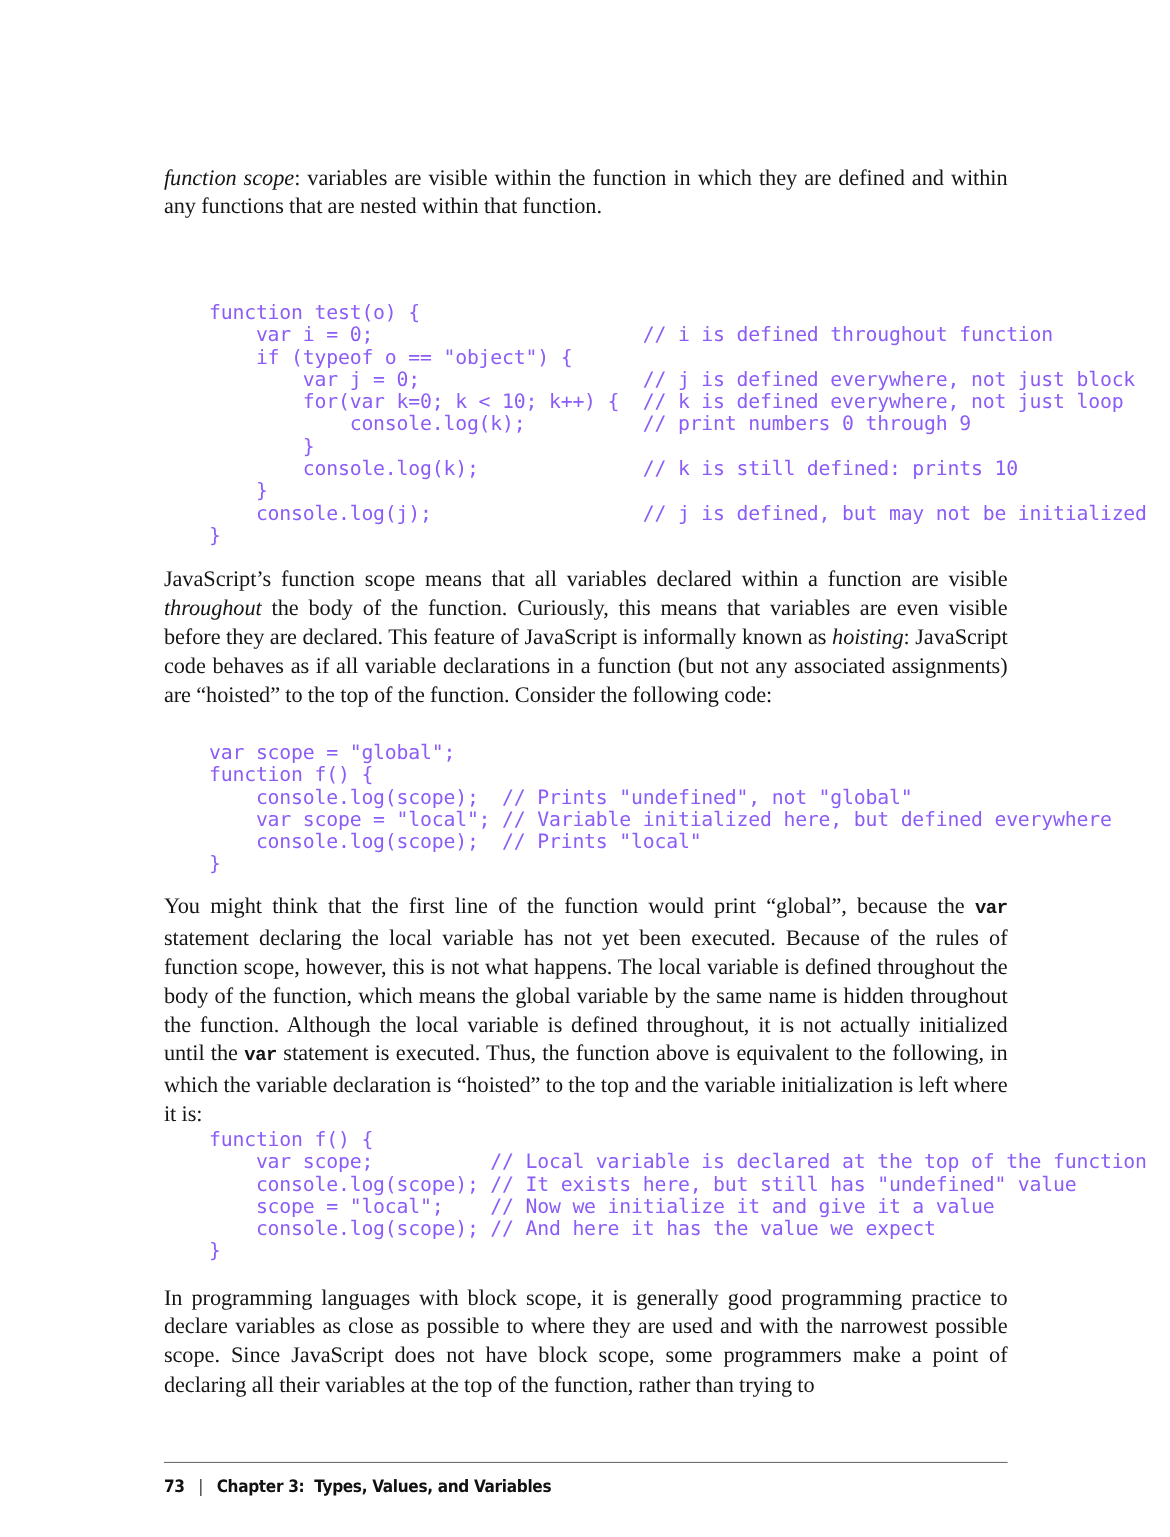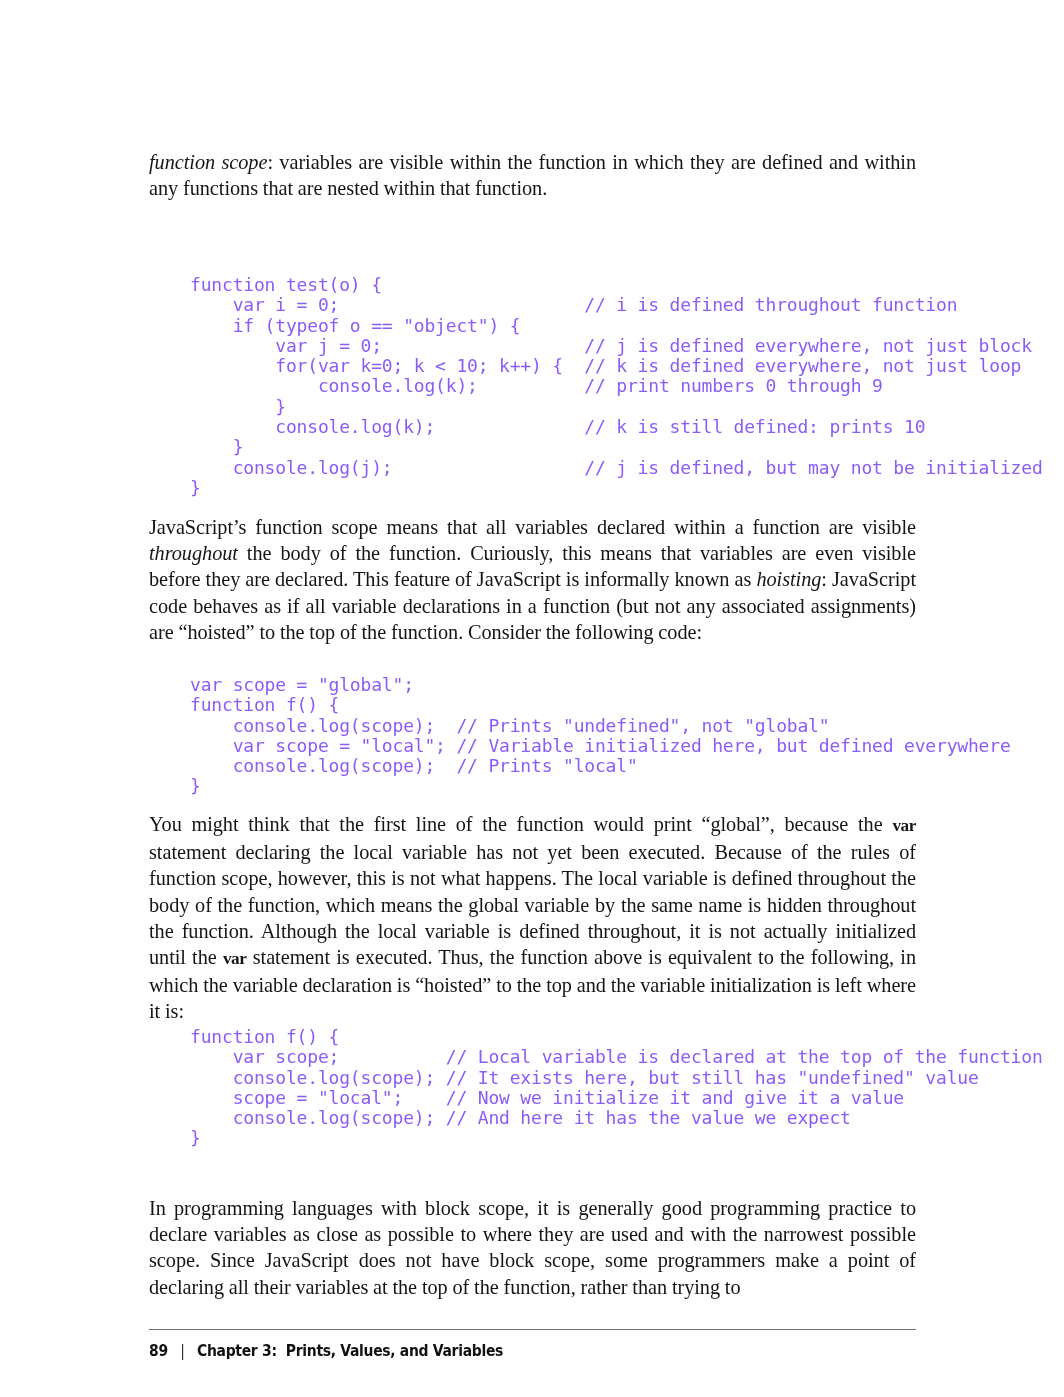--- a/index.html
+++ b/index.html
@@ -40,21 +40,21 @@
   }
   p.para i, p.para em {
     font-style: italic;
   }
   code.inline {
     font-family: "DejaVu Sans Mono", "Liberation Mono", monospace;
     font-size: 16.6px;
     letter-spacing: -0.2px;
   }
   .var-bold {
-    font-family: Liberation Serif, serif;
+    font-family: Liberation Mono, monospace;
     font-weight: bold;
     font-size: 17.2px;
     letter-spacing: -0.4px;
   }
   pre.code {
     position: absolute;
     left: 41px;
     margin: 0;
     font-family: "DejaVu Sans Mono", "Liberation Mono", monospace;
     font-size: 18px;
@@ -122,21 +122,21 @@
     <p class="para">You might think that the first line of the function would print “global”, because the <span class="var-bold">var</span> statement declaring the local variable has not yet been executed. Because of the rules of function scope, however, this is not what happens. The local variable is defined throughout the body of the function, which means the global variable by the same name is hidden throughout the function. Although the local variable is defined throughout, it is not actually initialized until the <span class="var-bold">var</span> statement is executed. Thus, the function above is equivalent to the following, in which the variable declaration is “hoisted” to the top and the variable initialization is left where it is:</p>
   </div>
 
   <pre class="code" style="top:991px;">function f() {
     var scope;          // Local variable is declared at the top of the function
     console.log(scope); // It exists here, but still has "undefined" value
     scope = "local";    // Now we initialize it and give it a value
     console.log(scope); // And here it has the value we expect
 }</pre>
 
-  <div class="body-block" style="top:1159px;">
+  <div class="body-block" style="top:1131px;">
     <p class="para">In programming languages with block scope, it is generally good programming practice to declare variables as close as possible to where they are used and with the narrowest possible scope. Since JavaScript does not have block scope, some programmers make a point of declaring all their variables at the top of the function, rather than trying to</p>
   </div>
 
   <div class="footer-rule"></div>
 
-  <div class="footer"><span>89</span><span class="sep">&nbsp;&nbsp; | &nbsp;&nbsp;</span><span>Chapter 3:  Prints, Values, and Variables</span></div>
+  <div class="footer"><span>73</span><span class="sep">&nbsp;&nbsp; | &nbsp;&nbsp;</span><span>Chapter 3:  Types, Values, and Variables</span></div>
 
 </div>
 
 </body></html>

